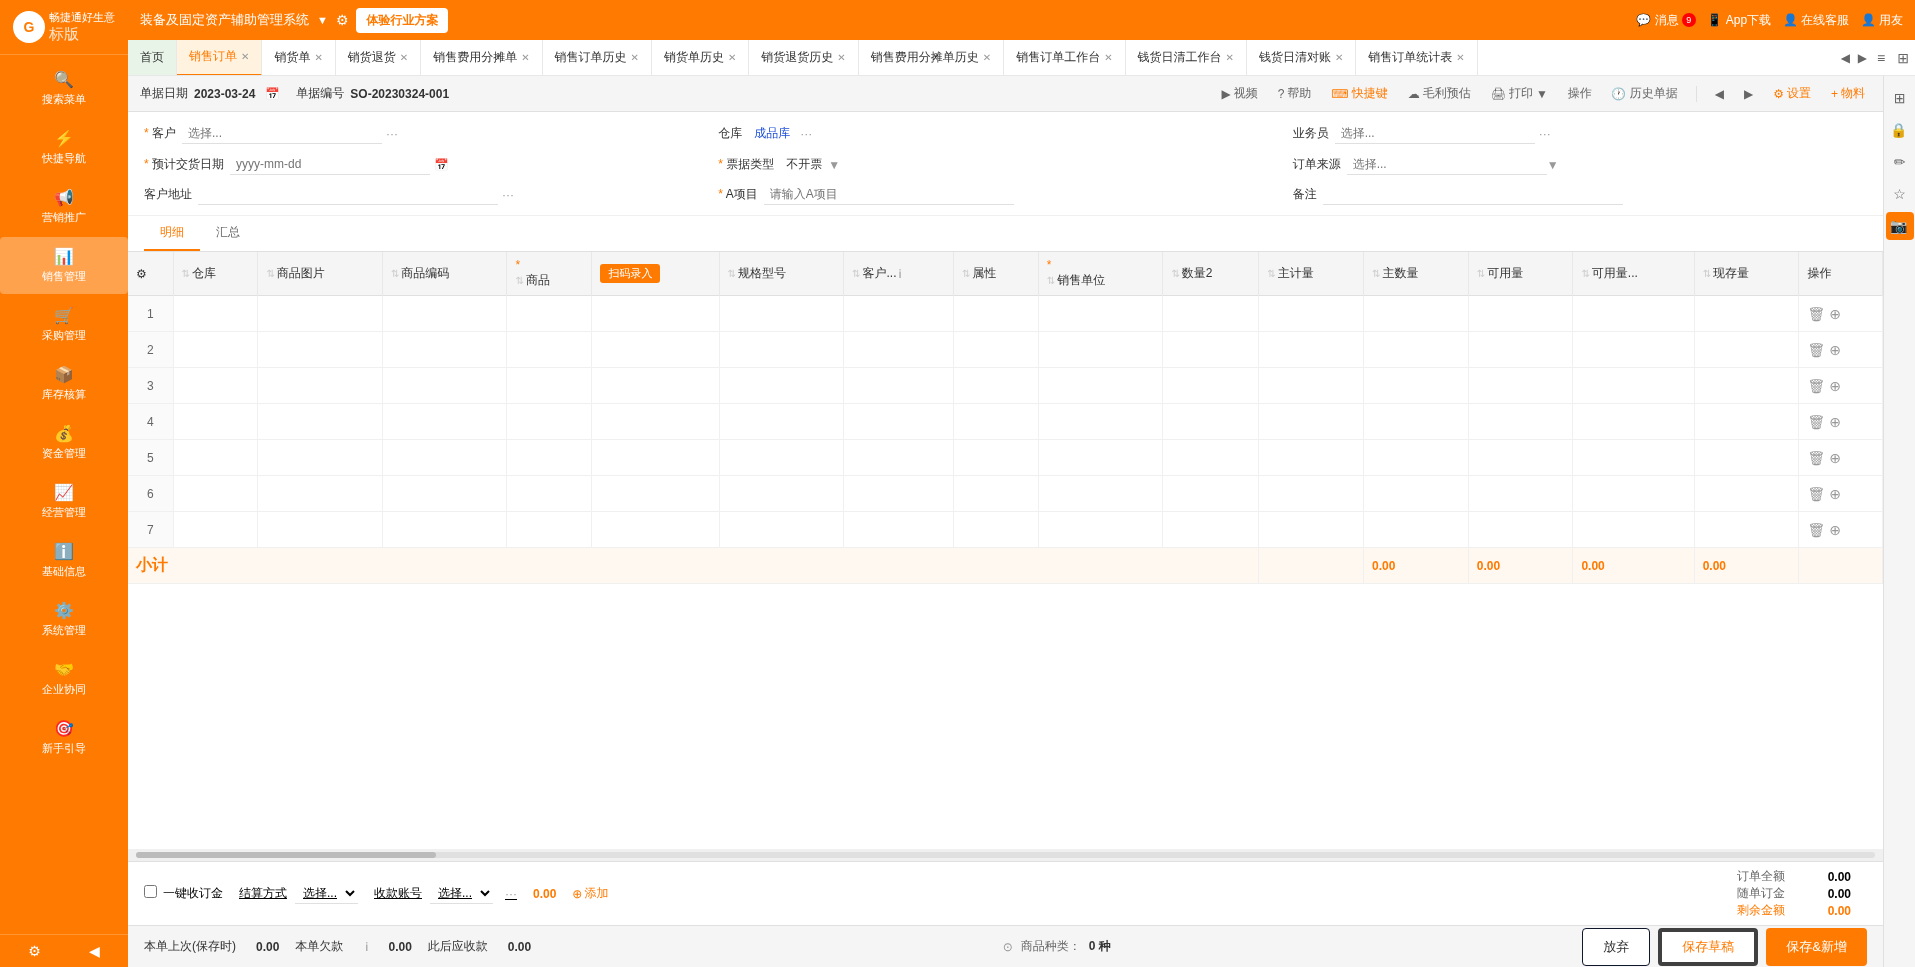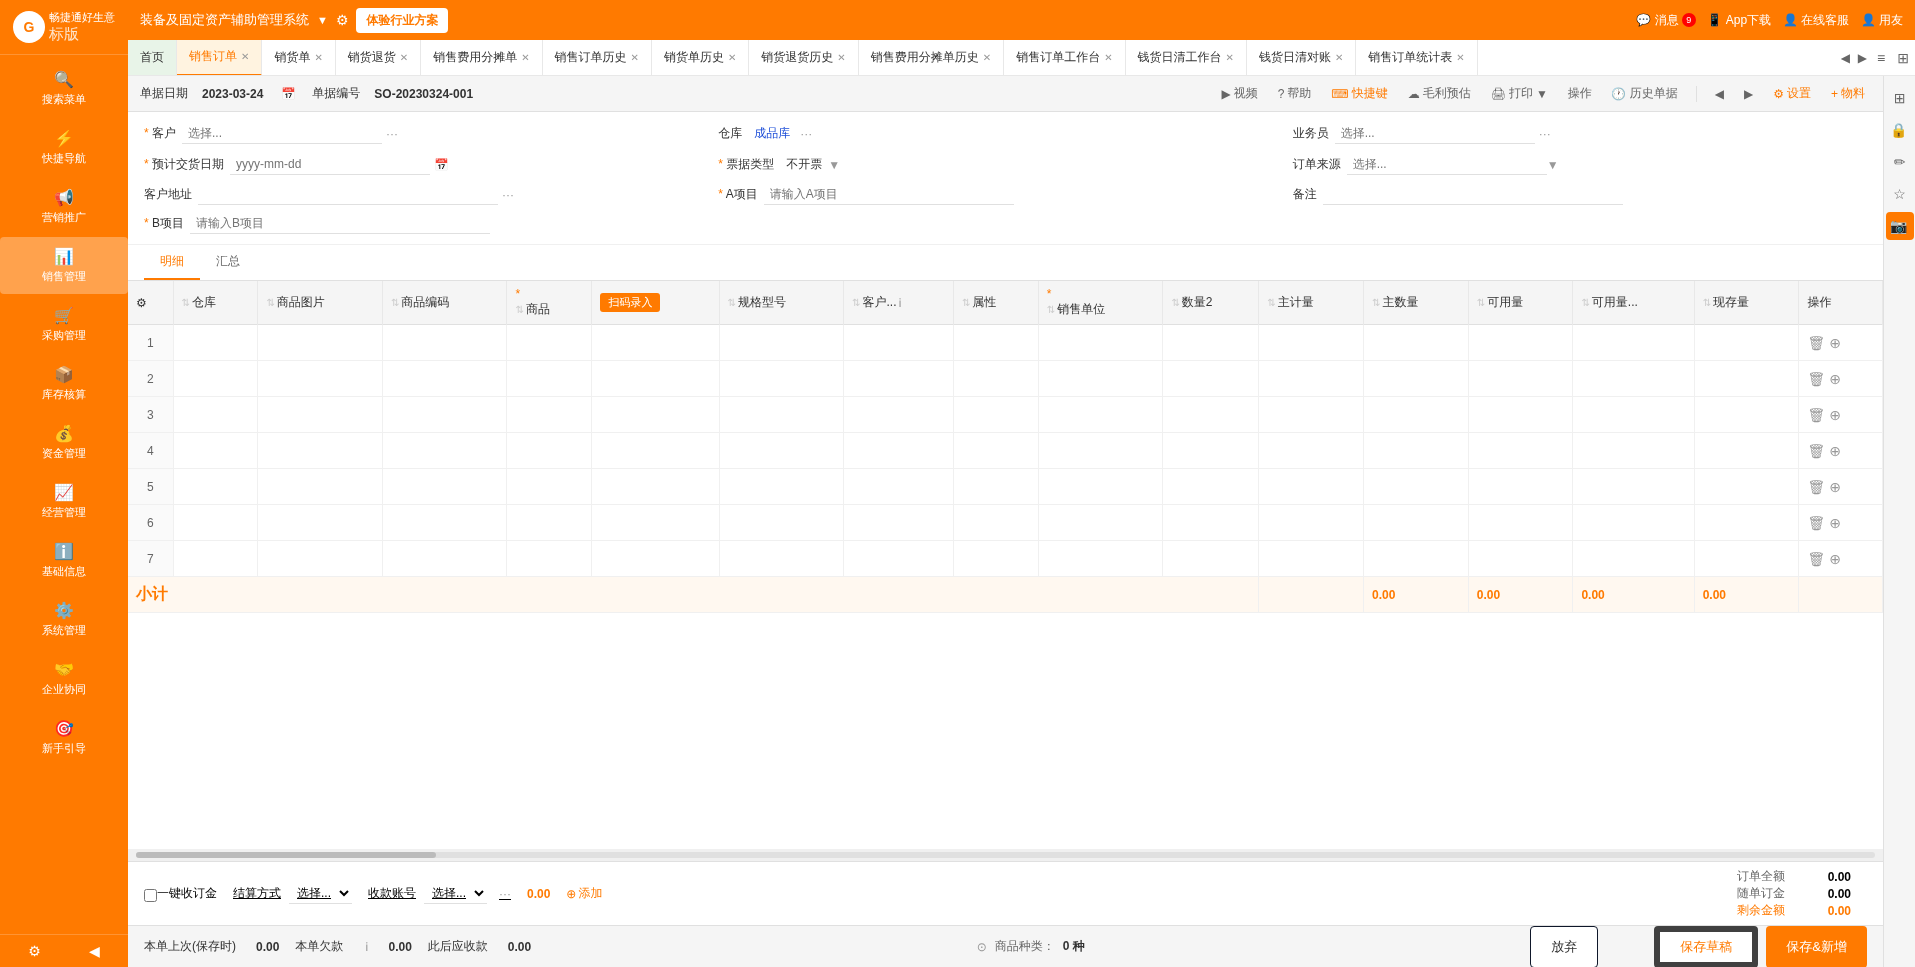--- a/index.html
+++ b/index.html
@@ -132,21 +132,21 @@
     
     .toolbar {
       height: 36px;
       background: #f5f5f5;
       border-bottom: 1px solid #e0e0e0;
       display: flex; align-items: center;
       padding: 0 12px;
       justify-content: space-between;
     }
     .toolbar-left { display: flex; align-items: center; gap: 16px; }
-    .toolbar-field { display: flex; align-items: center; gap: 14px; }
+    .toolbar-field { display: flex; align-items: center; gap: 6px; }
     .toolbar-label { color: #333; }
     .toolbar-value { color: #333; font-weight: bold; }
     .toolbar-right { display: flex; align-items: center; gap: 8px; }
     .toolbar-btn {
       display: flex; align-items: center; gap: 3px;
       cursor: pointer; color: #666; font-size: 12px; padding: 2px 6px;
     }
     .toolbar-btn.orange { color: #ff7a00; }
 
     
@@ -255,21 +255,21 @@
     .scrollbar-thumb { width: 300px; height: 6px; background: #bbb; border-radius: 3px; position: absolute; left: 0; }
 
     
     .bottom-bar {
       border-top: 1px solid #e0e0e0;
       background: #fff;
       padding: 6px 16px;
       display: flex; align-items: center;
       gap: 16px;
     }
-    .bottom-checkbox-area { display: flex; align-items: flex-end; }
+    .bottom-checkbox-area { display: flex; align-items: flex-start; gap: 6px; }
     .bottom-field { display: flex; align-items: center; gap: 8px; text-decoration: underline; }
     .bottom-field-select { border: none; border-bottom: 1px solid #e0e0e0; padding: 2px 4px; background: transparent; font-size: 12px; }
     .bottom-amount { color: #ff7a00; font-weight: bold; }
     .add-btn { color: #ff7a00; cursor: pointer; display: flex; align-items: center; gap: 2px; }
 
     
     .footer {
       height: 42px;
       background: #f5f5f5;
       border-top: 1px solid #e0e0e0;
@@ -282,21 +282,21 @@
     .footer-value { color: #333; font-weight: bold; }
     .footer-btns { display: flex; gap: 8px; }
     .footer-btn {
       padding: 6px 20px;
       border: none;
       border-radius: 4px;
       cursor: pointer;
       font-size: 13px;
     }
     .footer-btn.discard { background: #fff; border: 1px solid #0f172a; color: #333; }
-    .footer-btn.draft { background: #fff; border: 6px solid #404040; color: #ff7a00; margin-left: 48px; }
+    .footer-btn.draft { background: #fff; border: 4px solid #404040; color: #ff7a00; }
     .footer-btn.save { background: #ff7a00; color: #fff; }
 
     
     .right-panel {
       width: 32px;
       background: #f5f5f5;
       border-left: 1px solid #e0e0e0;
       display: flex; flex-direction: column; align-items: center;
       padding-top: 8px;
       gap: 4px;
@@ -569,27 +569,20 @@
           <div class="form-field" style="flex:2">
             <span class="form-field-label required">A项目</span>
             <input class="form-field-input" style="max-width: 250px;" placeholder="请输入A项目">
           </div>
           <div class="form-field" style="flex:2">
             <span class="form-field-label">备注</span>
             <input class="form-field-input" style="max-width: 300px;">
           </div>
         </div>
 
-        <div class="form-row">
-          <div class="form-field" style="flex:1">
-            <span class="form-field-label required">B项目</span>
-            <input class="form-field-input" style="max-width: 300px;" placeholder="请输入B项目">
-          </div>
-          <div style="flex:2"></div>
-        </div>
       </div>
 
       <div class="detail-tabs">
         <div class="detail-tab active">
           <span>明细</span>
         </div>
         <div class="detail-tab">
           <span>汇总</span>
         </div>
       </div>

